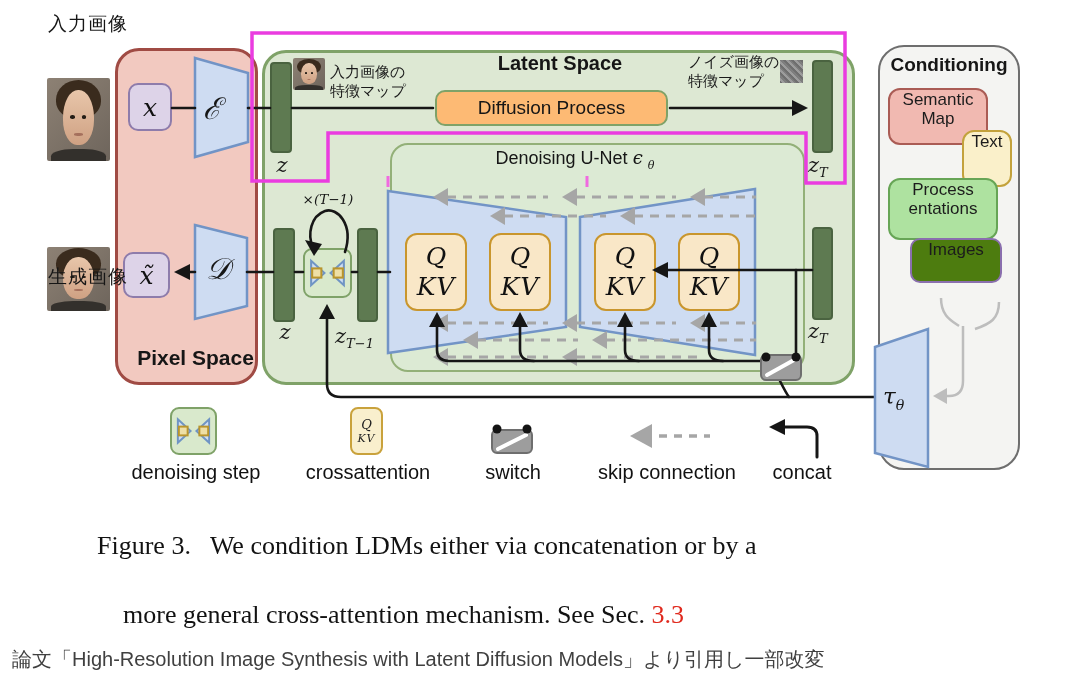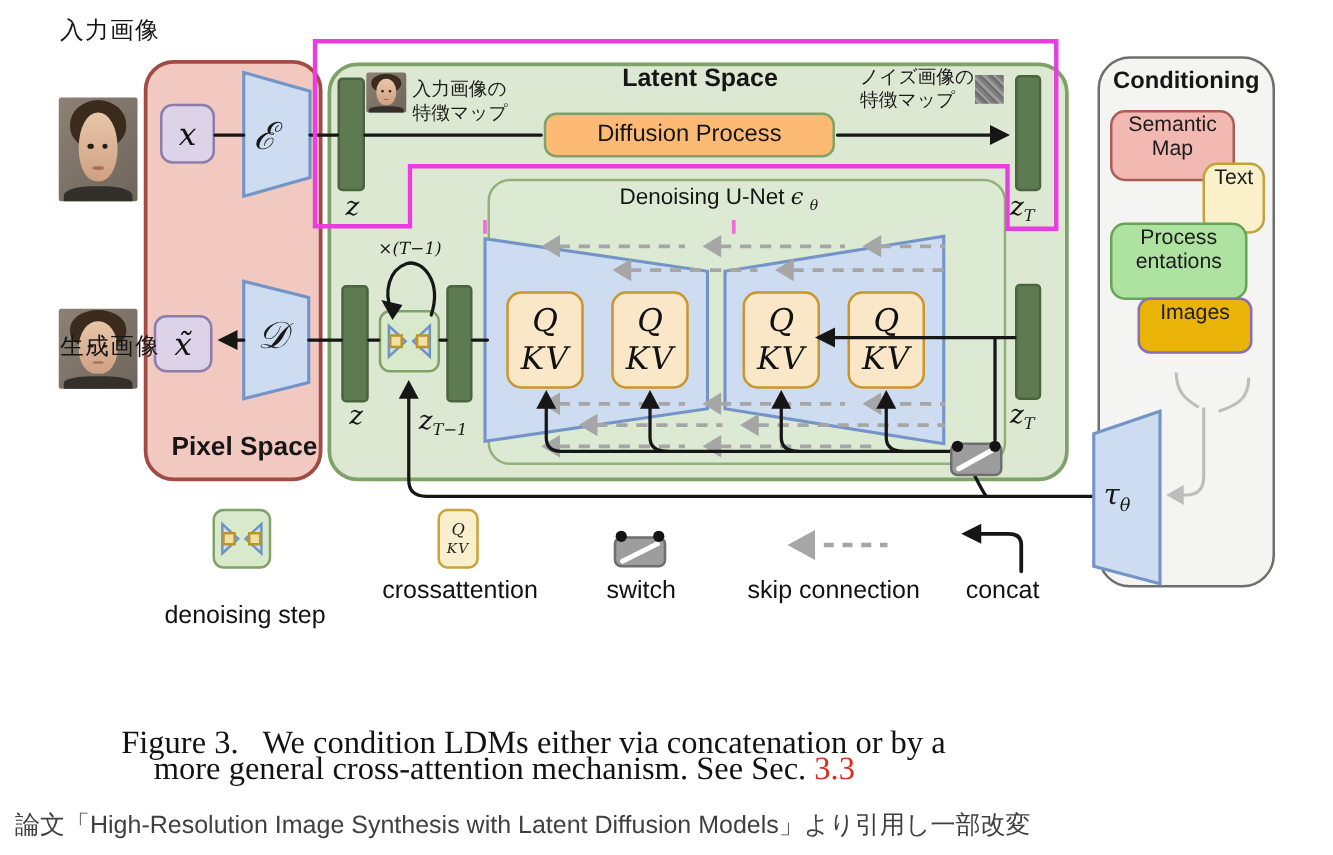--- a/index.html
+++ b/index.html
@@ -13,21 +13,21 @@
   #latent-box{left:262px;top:50px;width:593px;height:335px;background:#dde8d3;border:3px solid #7fa268;border-radius:24px;}
   #unet-box{left:390px;top:143px;width:415px;height:229px;background:#dcead4;border:2.5px solid #93b078;border-radius:18px;}
   #diff-box{left:435px;top:90px;width:233px;height:36px;background:#fdba74;border:2.5px solid #7fa268;border-radius:10px;
             display:flex;align-items:center;justify-content:center;font-size:19px;}
   #cond-box{left:878px;top:45px;width:142px;height:425px;background:#f4f4f2;border:2.5px solid #6e6e6e;border-radius:26px;}
   .citem{position:absolute;box-sizing:border-box;border-radius:12px;display:flex;flex-direction:column;align-items:center;
          font-size:17px;line-height:19px;color:#1c1c1c;text-align:center;z-index:1;}
   #ci-semantic{left:888px;top:88px;width:100px;height:57px;background:#f1b9b1;border:2.5px solid #aa5c55;}
   #ci-text{left:962px;top:130px;width:50px;height:57px;background:#faf0ca;border:2.5px solid #c3a23c;}
   #ci-repr{left:888px;top:178px;width:110px;height:62px;background:#aee2a0;border:2.5px solid #67a556;}
-  #ci-images{left:910px;top:238px;width:92px;height:45px;background:#eab308;border:2.5px solid #8a6fae;border-radius:10px;}
+  #ci-images{left:910px;top:238px;width:92px;height:45px;background:#4d7c0f;border:2.5px solid #8a6fae;border-radius:10px;}
   .bar{position:absolute;width:22px;background:#5e7a51;border:2px solid #4a6340;border-radius:4px;box-sizing:border-box;z-index:3;}
   #bar-z-top{left:270px;top:62px;height:91px;}
   #bar-zt-top{left:812px;top:60px;height:93px;width:21px;}
   #bar-z-mid{left:273px;top:228px;height:94px;}
   #bar-zt1{left:357px;top:228px;height:94px;width:21px;}
   #bar-zt-mid{left:812px;top:227px;height:93px;width:21px;}
   .qkv{position:absolute;width:62px;height:78px;background:#f9e7c7;border:2.5px solid #c9962d;border-radius:12px;box-sizing:border-box;
        display:flex;flex-direction:column;align-items:center;justify-content:center;z-index:3;
        font-family:"DejaVu Serif","Liberation Serif",serif;font-style:italic;font-size:25px;line-height:30px;color:#111;}
   #qkv1{left:405px;top:233px;} #qkv2{left:489px;top:233px;} #qkv3{left:594px;top:233px;} #qkv4{left:678px;top:233px;}
@@ -71,24 +71,24 @@
   #t-unet .eps{font-family:"DejaVu Serif","Liberation Serif",serif;font-style:italic;margin-left:5px;}
   #loop-lbl{left:292px;top:191px;width:72px;text-align:center;font-size:13.5px;}
   #ml-enc{left:203px;top:87px;font-size:30px;} #ml-dec{left:206px;top:251px;font-size:30px;}
   #ml-z-top{left:270px;top:153px;width:24px;text-align:center;font-size:21px;}
   #ml-zt-top{left:808px;top:153px;font-size:21px;}
   #ml-z-mid{left:273px;top:320px;width:24px;text-align:center;font-size:21px;}
   #ml-zt1{left:335px;top:324px;font-size:21px;}
   #ml-zt-mid{left:808px;top:319px;font-size:21px;}
   #ml-tau{left:883px;top:383px;font-size:23px;}
   .llab{position:absolute;top:461px;text-align:center;font-size:20px;color:#111;z-index:5;}
-  #ll-denoise{left:118px;width:156px;margin-top:20px;} #ll-xattn{left:293px;width:150px;} #ll-switch{left:478px;width:70px;}
+  #ll-denoise{left:118px;width:156px;} #ll-xattn{left:293px;width:150px;} #ll-switch{left:478px;width:70px;}
   #ll-skip{left:582px;width:170px;} #ll-concat{left:762px;width:80px;}
   .cap{position:absolute;font-family:"Liberation Serif","DejaVu Serif",serif;font-size:26px;color:#121212;white-space:pre;z-index:5;}
-  #cap1{left:97px;top:531px;margin-top:48px;} #cap2{left:97px;top:570px;}
+  #cap1{left:97px;top:531px;} #cap2{left:97px;top:570px;}
   #cap2 .ref{color:#e02a1e;}
   #attr{left:12px;top:646px;font-size:20px;color:#404040;z-index:5;}
   .trap{fill:#cedcf2;stroke:#7294c6;stroke-width:2.5;}
   .skipdash{stroke:#a6a6a6;stroke-width:3;stroke-dasharray:9 7;fill:none;}
   .skiphead{fill:#a6a6a6;}
   .flow{stroke:#161616;stroke-width:2.6;fill:none;stroke-linecap:round;}
   .fhead{fill:#161616;}
 </style>
 </head>
 <body>

